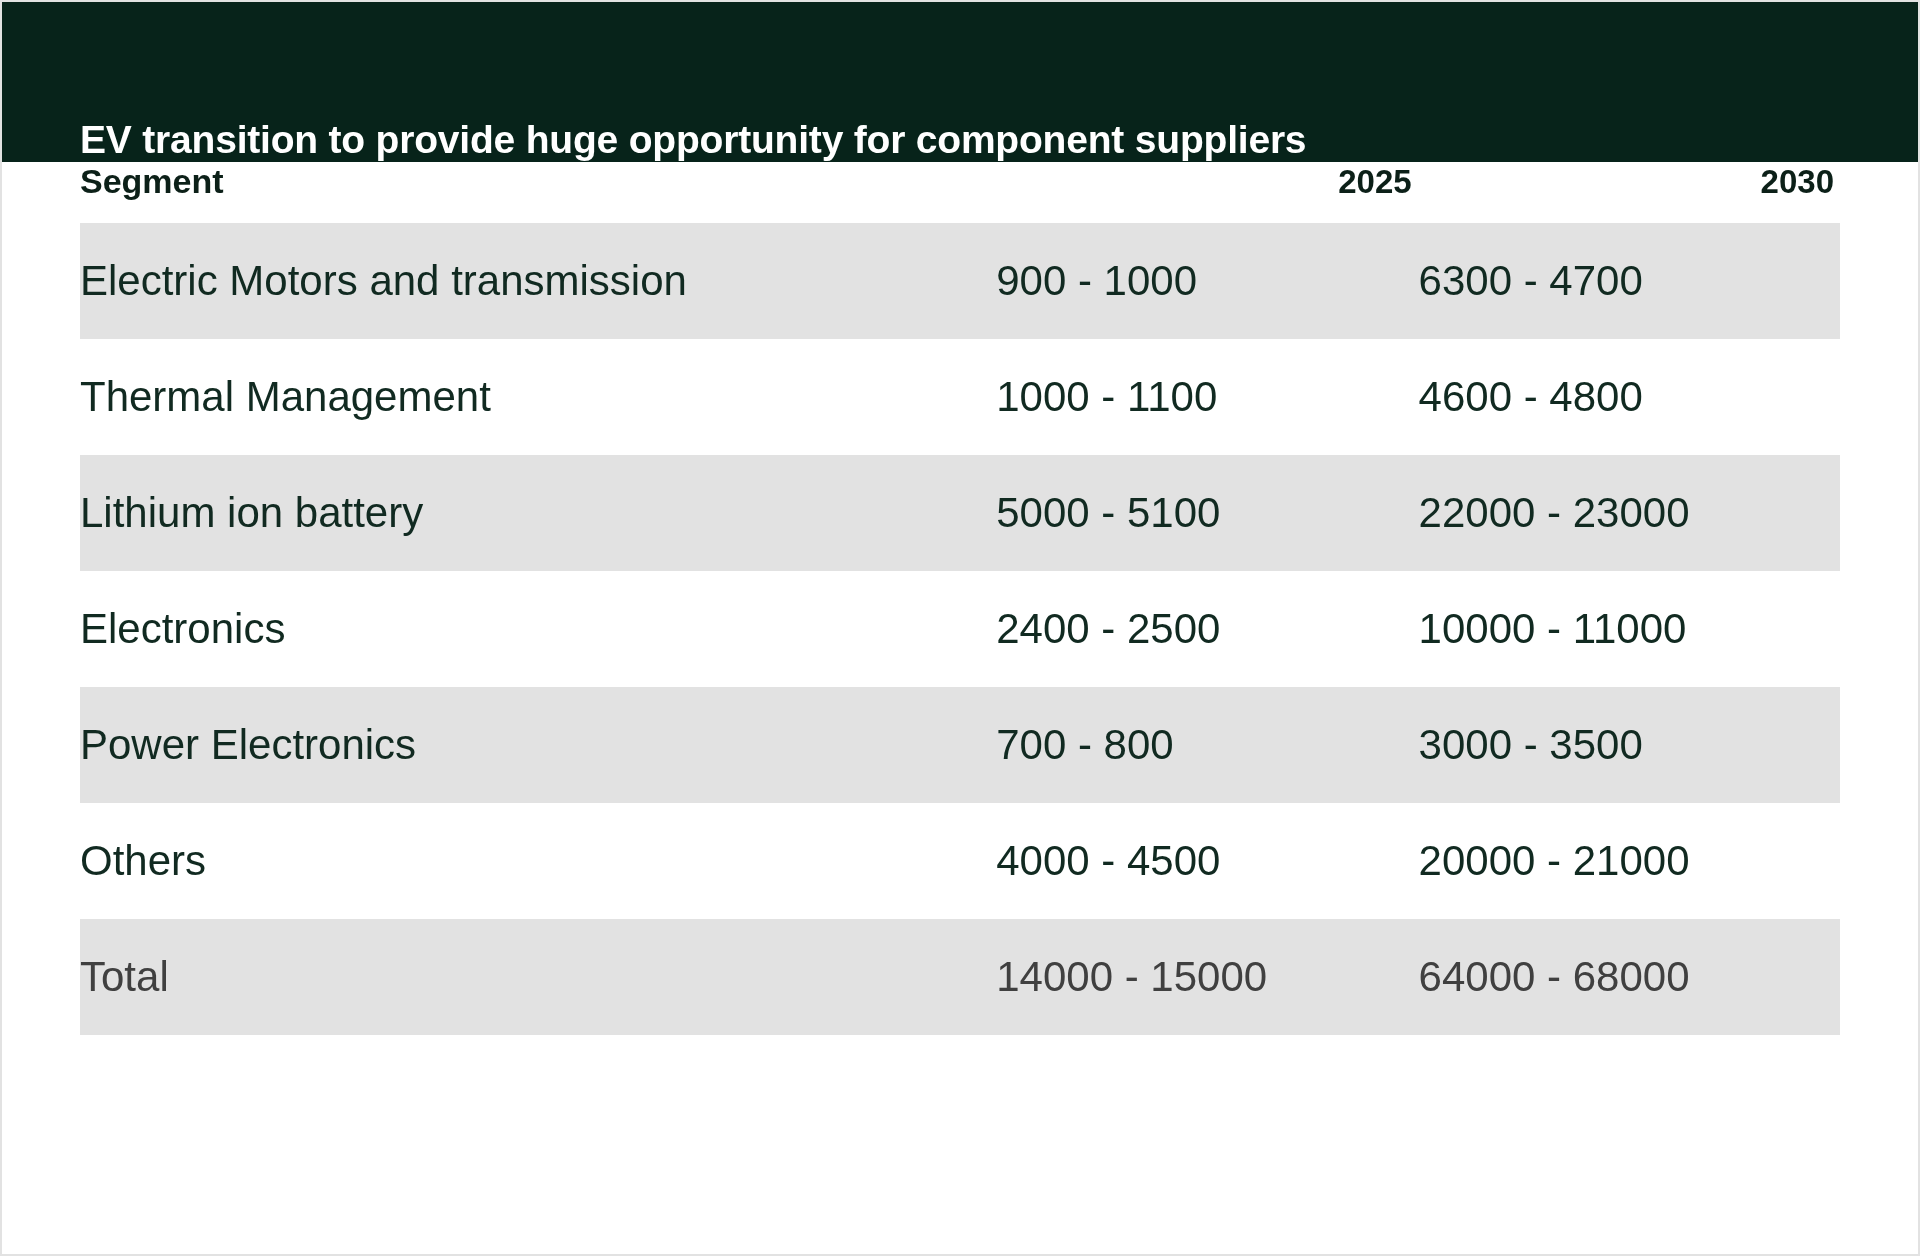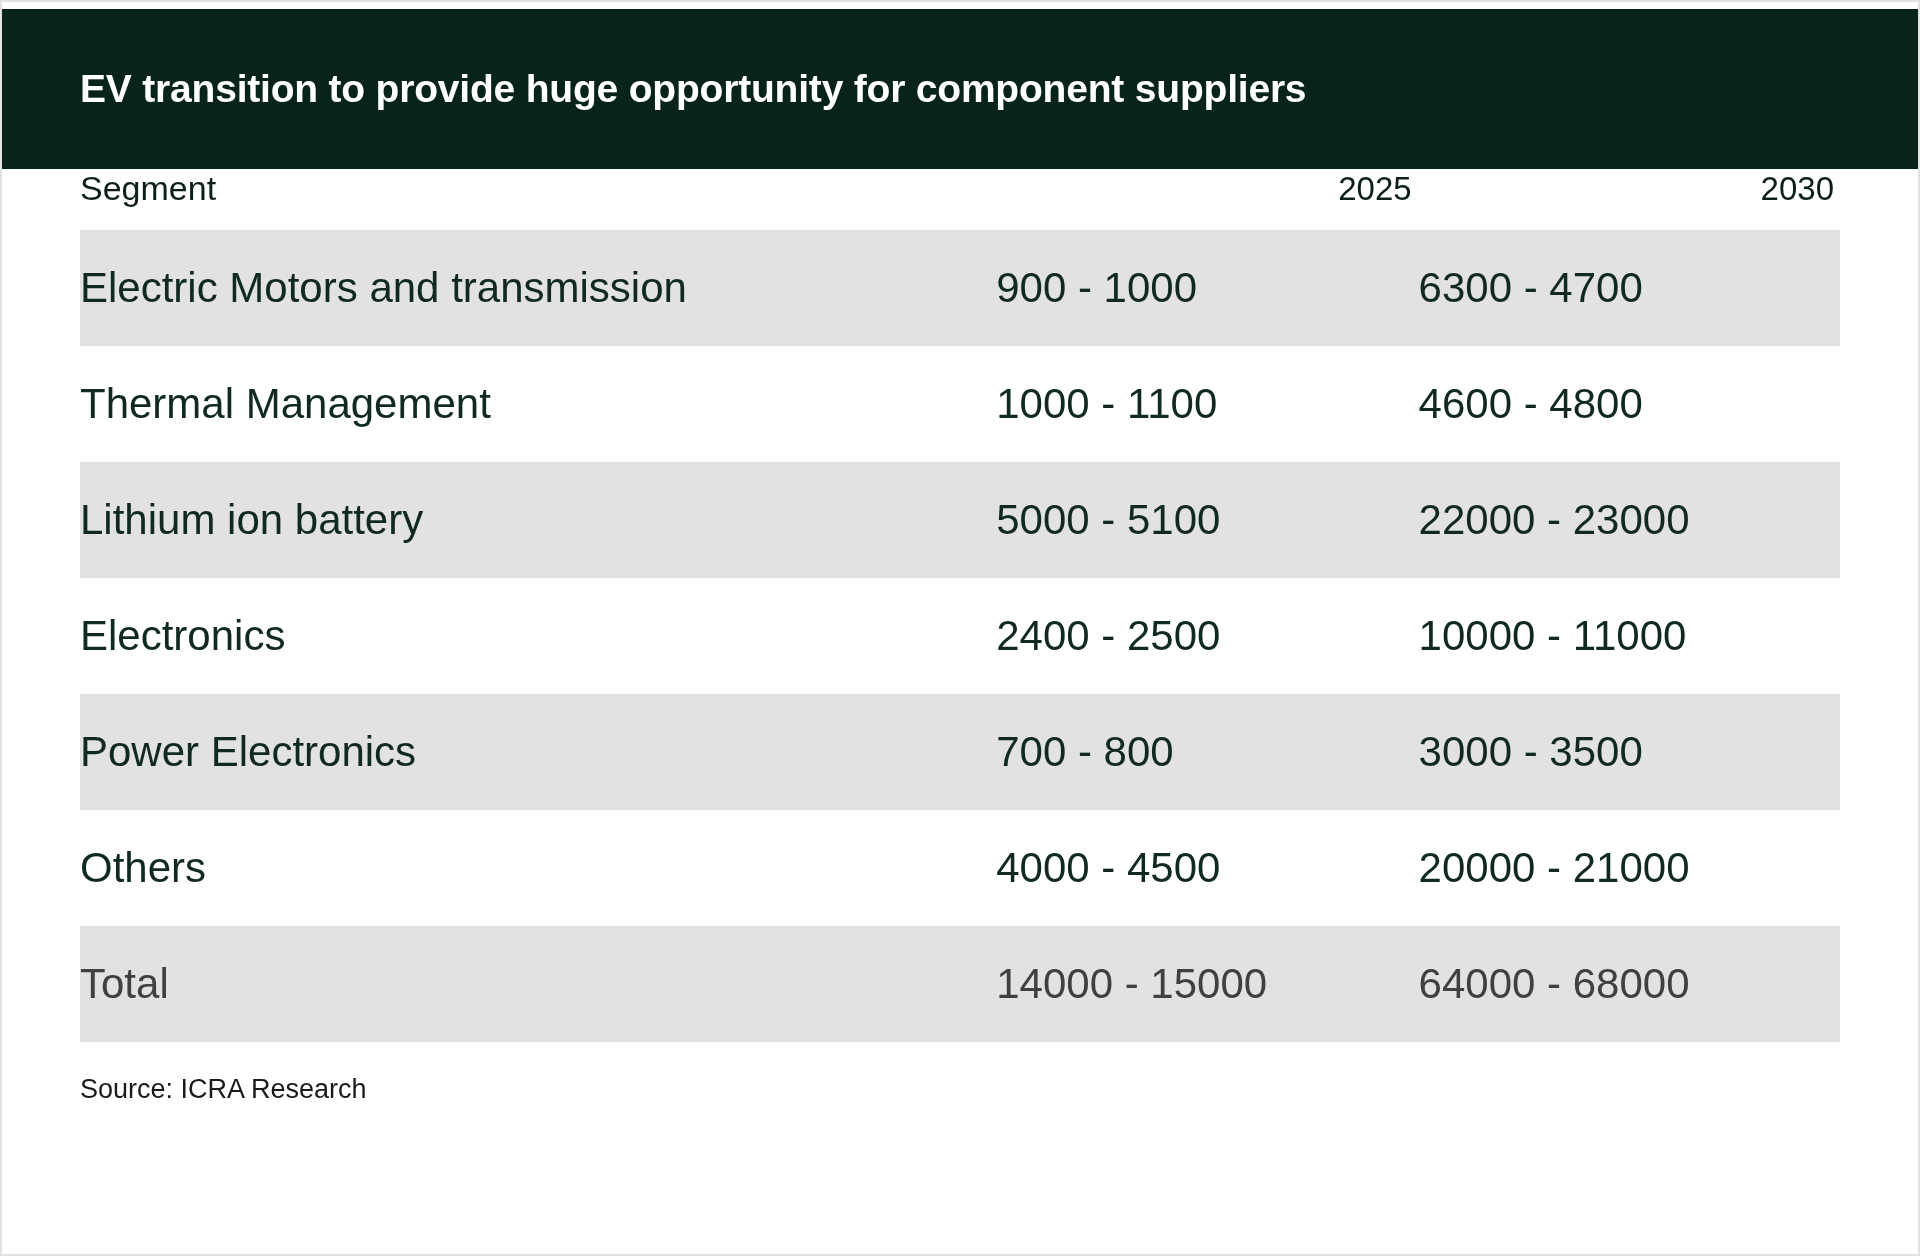--- a/index.html
+++ b/index.html
@@ -19,24 +19,23 @@
     height: 1256px;
     position: relative;
     background: #ffffff;
     box-sizing: border-box;
     border: 2px solid #e2e2e2;
   }
   .title-bar {
     background: #07231a;
     height: 160px;
     display: flex;
-    align-items: center;
+    align-items: flex-end;
     padding: 0 78px;
     box-sizing: border-box;
-    margin-top: 7px;
   }
   .title-bar .title {
     color: #ffffff;
     font-size: 39px;
     font-weight: bold;
     letter-spacing: -0.2px;
   }
   .table-wrap {
     padding: 0 78px 0 78px;
     box-sizing: border-box;
@@ -61,21 +60,21 @@
     text-align: right;
     padding-right: 6px;
     padding-bottom: 4px;
     color: #0c2018;
     white-space: nowrap;
   }
   .header-row th {
     padding: 0 0 22px 0;
     vertical-align: bottom;
     font-size: 33px;
-    font-weight: normal;
+    font-weight: bold;
     color: #0c2018;
   }
   .header-row th.seg {
     text-align: left;
     font-size: 34px;
     padding-bottom: 22px;
   }
   .header-row th.num {
     text-align: right;
     padding-right: 6px;
@@ -164,15 +163,14 @@
         </tr>
         <tr class="shaded total">
           <td class="seg">Total</td>
           <td class="num">14000 - 15000</td>
           <td class="num">64000 - 68000</td>
         </tr>
       </tbody>
     </table>
   </div>
 
-  <div class="source">Source: ICRA Research</div>
 
 </div>
 
 </body></html>

